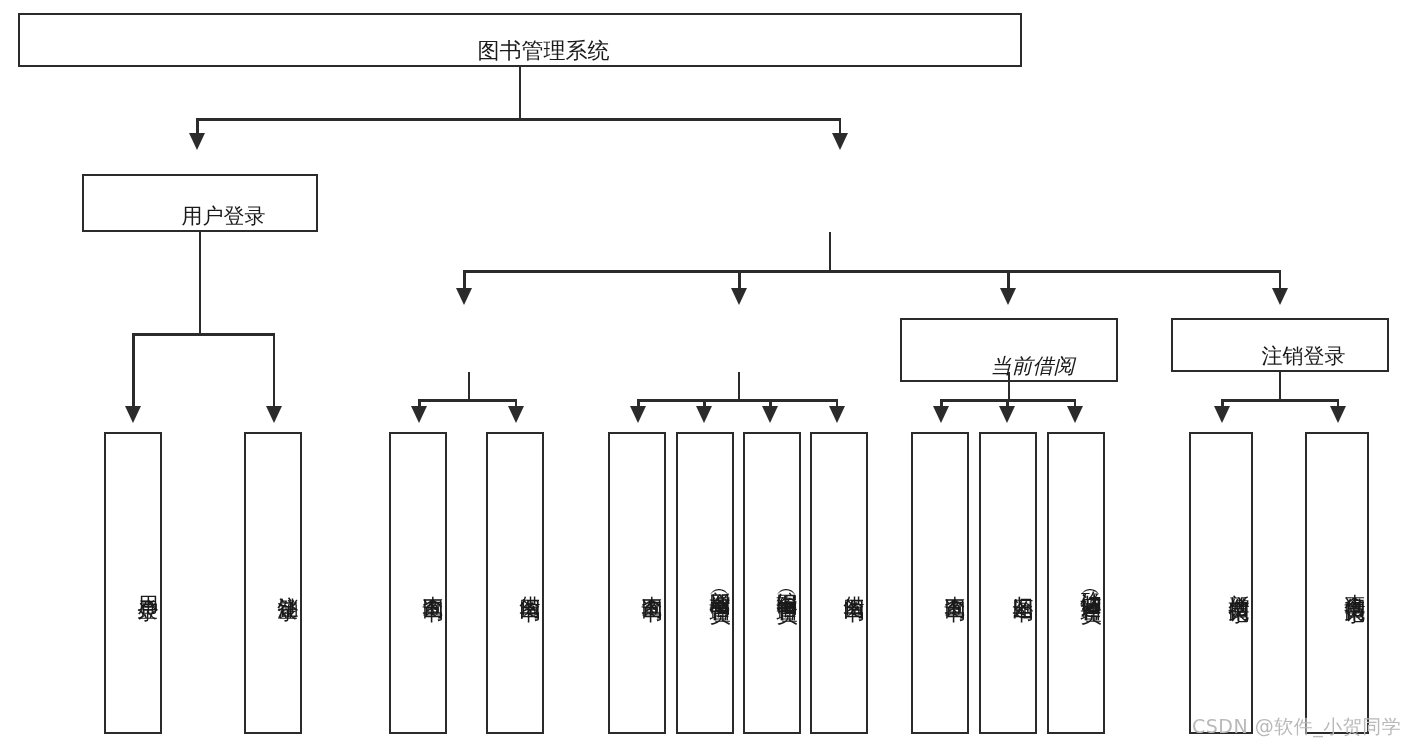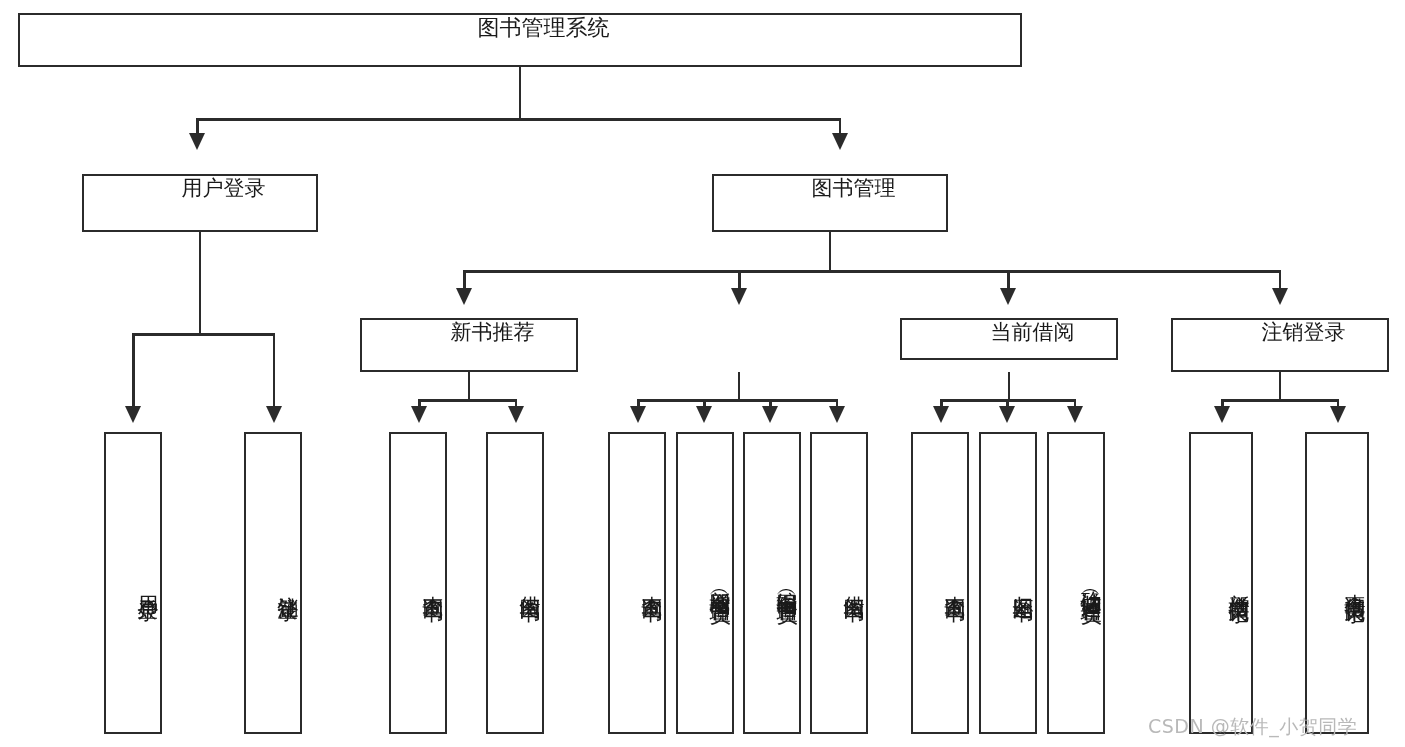--- a/index.html
+++ b/index.html
@@ -17,21 +17,21 @@
     height: 747px;
     background: #ffffff;
     overflow: hidden;
   }
   .node {
     position: absolute;
     box-sizing: border-box;
     background: #ffffff;
     border: 2.5px solid #2b2b2b;
     display: flex;
-    align-items: flex-start;
+    align-items: flex-end;
     justify-content: center;
     color: #1a1a1a;
     line-height: 1.22;
     text-align: center;
     padding-left: 47px;
   }
   
   .node.h {
     font-size: 21px;
   }
@@ -90,47 +90,41 @@
 
   <div class="ln v" style="left:518.5px; top:67px; height:52px;"></div>
   <div class="ln h" style="left:196px; top:118px; width:645px;"></div>
   <div class="ln v" style="left:196px; top:118px; height:17px;"></div>
   <div class="ln v" style="left:838.5px; top:118px; height:17px;"></div>
   <div class="arrow" style="left:189px; top:133px;"></div>
   <div class="arrow" style="left:831.5px; top:133px;"></div>
 
   <div class="node h" style="left:82px; top:174px; width:236px; height:58px;">
     <span class="lbl">用户登录</span>
-  </div>
-  <div class="node h" style="left:712px; top:174px; width:236px; height:58px;">
-    <span class="lbl">图书管理</span>
   </div>
 
   <div class="ln v" style="left:198.5px; top:232px; height:103px;"></div>
   <div class="ln h" style="left:132px; top:333px; width:143px;"></div>
   <div class="ln v" style="left:132px; top:333px; height:75px;"></div>
   <div class="ln v" style="left:272.5px; top:333px; height:75px;"></div>
   <div class="arrow" style="left:125px; top:406px;"></div>
   <div class="arrow" style="left:265.5px; top:406px;"></div>
 
   <div class="ln v" style="left:828.5px; top:232px; height:40px;"></div>
   <div class="ln h" style="left:463px; top:270px; width:818px;"></div>
   <div class="ln v" style="left:463px; top:270px; height:20px;"></div>
   <div class="ln v" style="left:738px; top:270px; height:20px;"></div>
   <div class="ln v" style="left:1007px; top:270px; height:20px;"></div>
   <div class="ln v" style="left:1278.5px; top:270px; height:20px;"></div>
   <div class="arrow" style="left:456px; top:288px;"></div>
   <div class="arrow" style="left:731px; top:288px;"></div>
   <div class="arrow" style="left:1000px; top:288px;"></div>
   <div class="arrow" style="left:1271.5px; top:288px;"></div>
 
-  <div class="node h" style="left:360px; top:318px; width:218px; height:54px;">
-    <span class="lbl">新书推荐</span>
-  </div>
-  <div class="node h" style="left:900px; top:318px; width:218px; height:42px;">
+  <div class="node h" style="left:900px; top:318px; width:218px; height:64px;font-style:italic;">
     <span class="lbl">当前借阅</span>
   </div>
   <div class="node h" style="left:1171px; top:318px; width:218px; height:54px;">
     <span class="lbl">注销登录</span>
   </div>
 
   <div class="ln v" style="left:467.5px; top:372px; height:29px;"></div>
   <div class="ln h" style="left:418px; top:399px; width:99px;"></div>
   <div class="ln v" style="left:418px; top:399px; height:9px;"></div>
   <div class="ln v" style="left:514.5px; top:399px; height:9px;"></div>
@@ -201,17 +195,17 @@
     <span class="lbl">确认归还（管理员）</span>
   </div>
 
   <div class="node v" style="left:1189px; top:432px; width:64px; height:302px;">
     <span class="lbl">新增借阅记录</span>
   </div>
   <div class="node v" style="left:1305px; top:432px; width:64px; height:302px;">
     <span class="lbl">查询借阅记录</span>
   </div>
 
-  <div class="watermark" style="left:1148px; top:714px;">
+  <div class="watermark" style="left:1192px; top:714px;">
     <span>CSDN @软件_小贺同学</span>
   </div>
 
 </div>
 
 </body></html>

